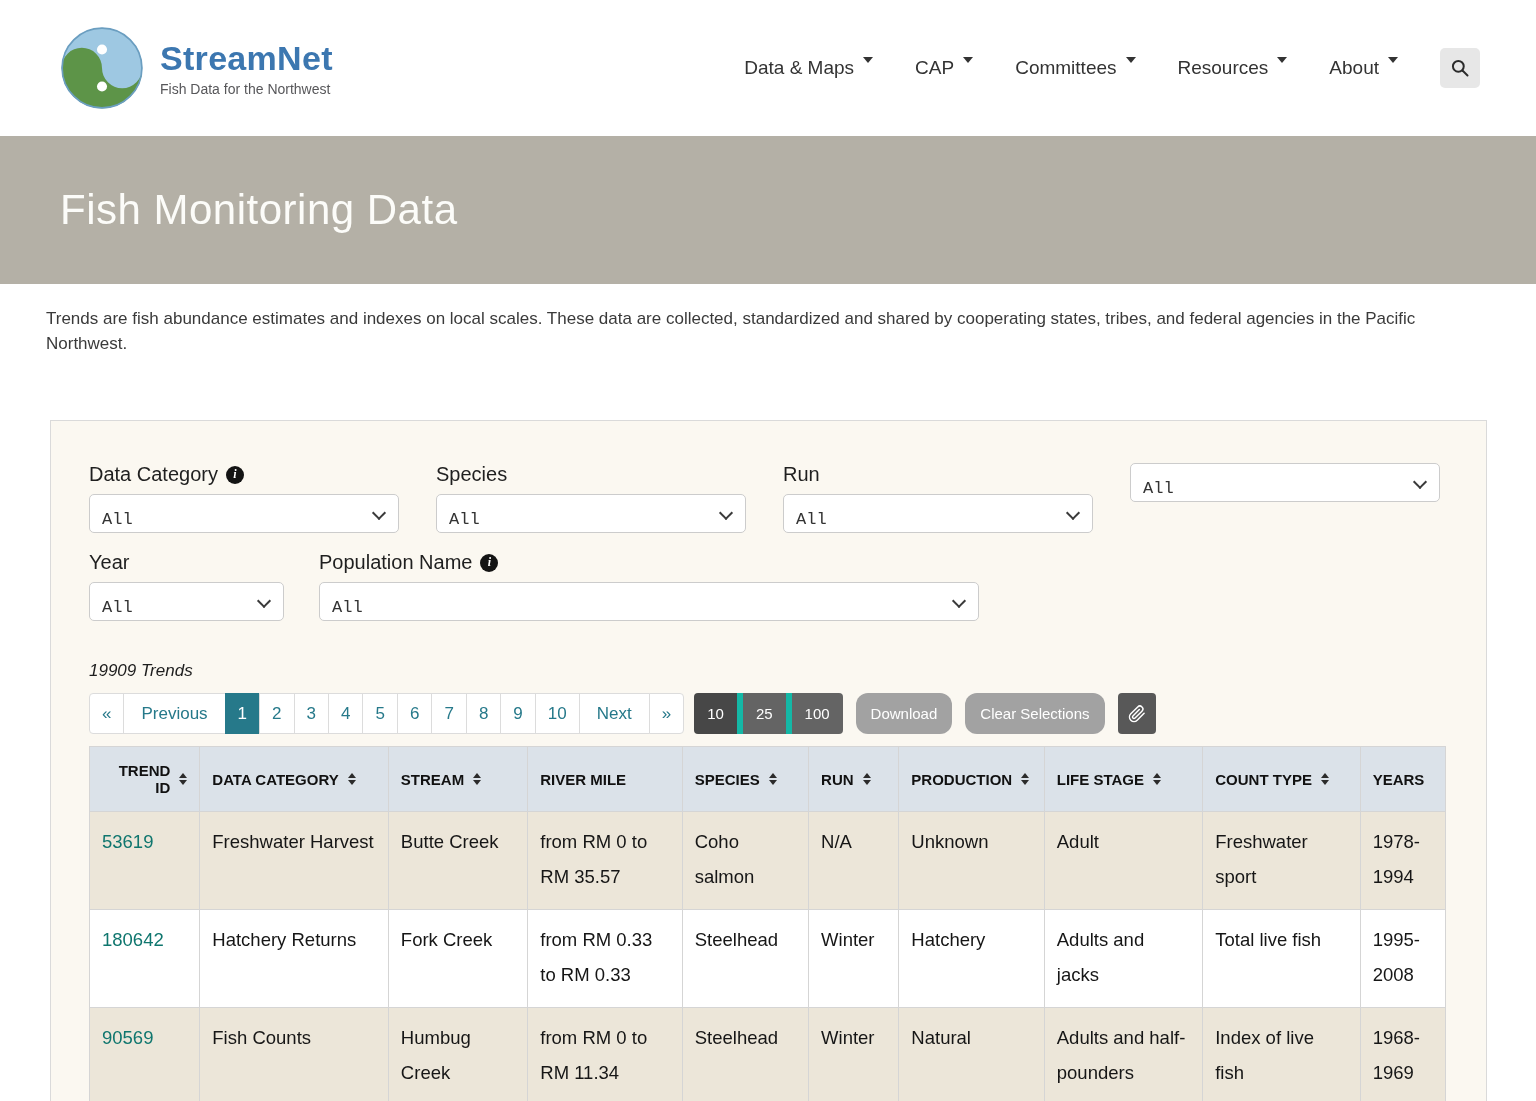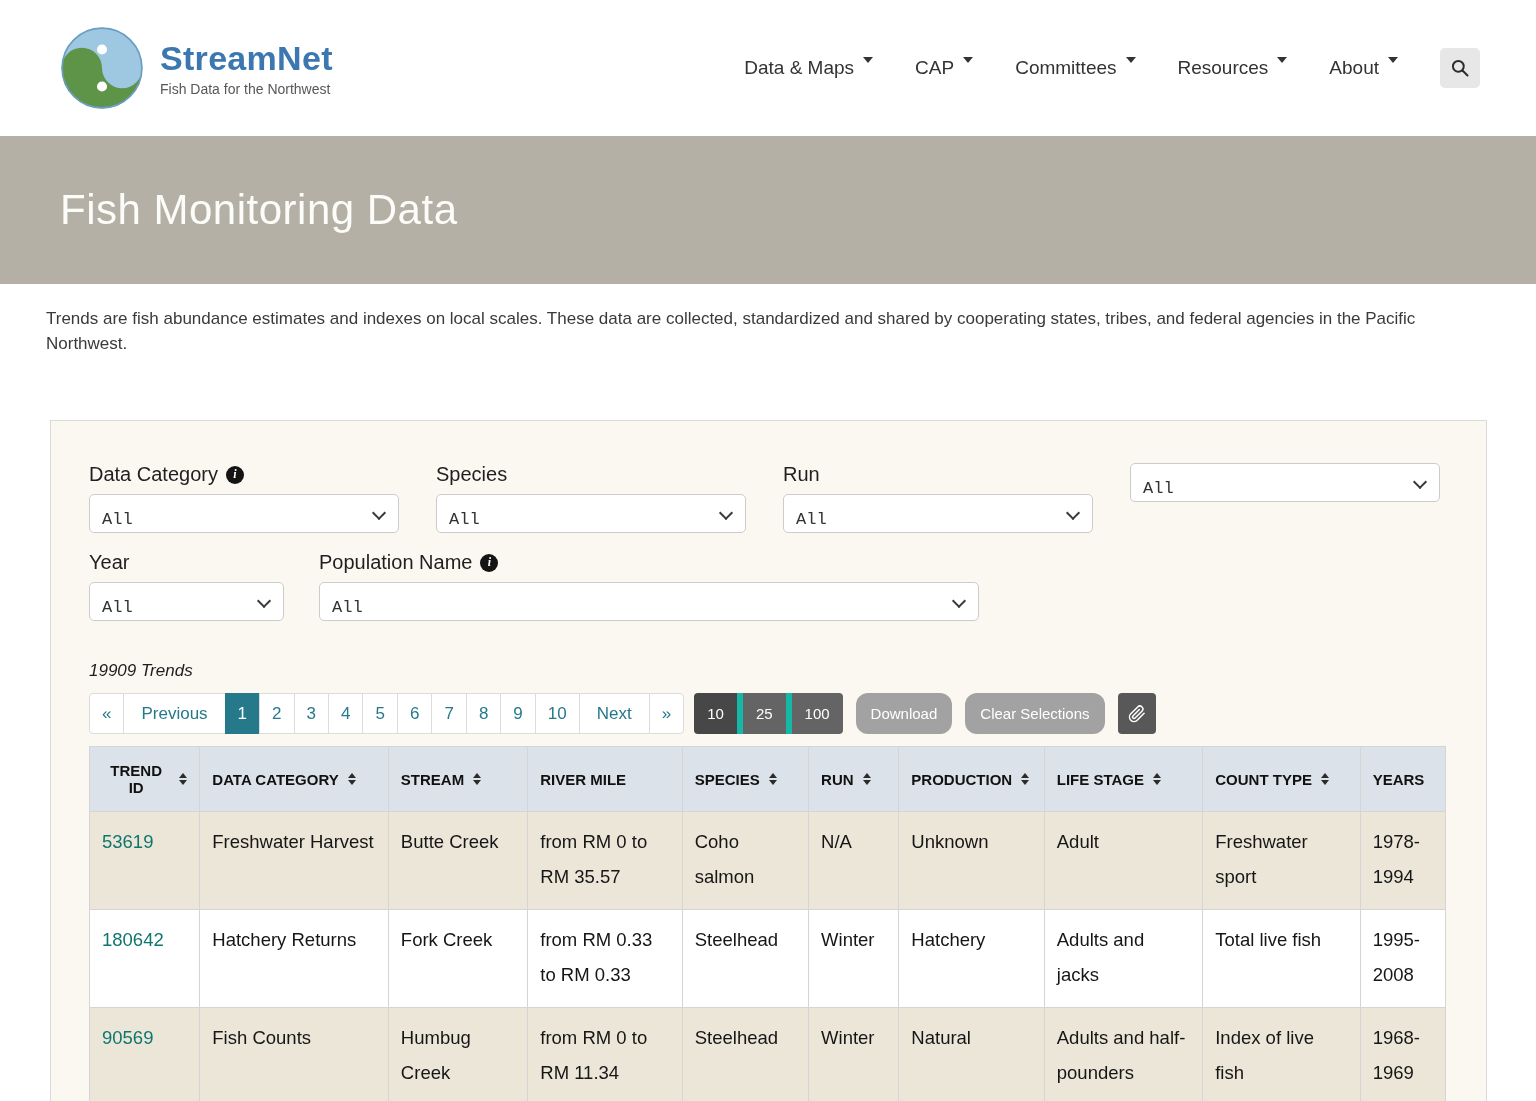--- a/index.html
+++ b/index.html
@@ -51,21 +51,21 @@
   .size-group{display:flex;margin-left:10px;border-radius:4px;overflow:hidden}
   .size-btn{height:41px;padding:0 13px;border:none;background:#646464;color:#fff;font-size:15px;cursor:pointer;border-left:6px solid #14b8a6;font-family:inherit}
   .size-btn:first-child{border-left:none}
   .size-btn.active{background:#474747}
   .gray-btn{height:41px;margin-left:13px;padding:0 15px;border:none;border-radius:12px;background:#a2a2a2;color:#fff;font-size:15px;cursor:pointer;font-family:inherit}
   .icon-btn{height:41px;width:38px;margin-left:13px;border:none;border-radius:4px;background:#585858;display:flex;align-items:center;justify-content:center;cursor:pointer}
 
   
   .data-table{margin-top:12px;width:100%;border-collapse:collapse;table-layout:fixed}
   .data-table th,.data-table td{border:1px solid #d5d5d5}
-  .data-table th{background:#dbe2e9;font-size:15px;font-weight:700;color:#111;text-align:center;padding:15px 12px}
+  .data-table th{background:#dbe2e9;font-size:15px;font-weight:700;color:#111;text-align:right;padding:15px 12px}
   .th-inner{display:flex;align-items:center}
   .sort-icon{display:inline-flex;flex-direction:column;gap:2px;margin-left:9px}
   .sort-icon::before,.sort-icon::after{content:"";width:0;height:0;border-left:4.5px solid transparent;border-right:4.5px solid transparent}
   .sort-icon::before{border-bottom:5px solid #2b2b2b}
   .sort-icon::after{border-top:5px solid #2b2b2b}
   .data-table td{font-size:18.5px;color:#161616;padding:12px 12px 15px;vertical-align:top;line-height:35px;background:#fff;overflow:hidden}
   tr.beige td{background:#ece6d9}
   .trend-link{color:#0f766e;text-decoration:none;cursor:pointer}
 </style>
 </head>

